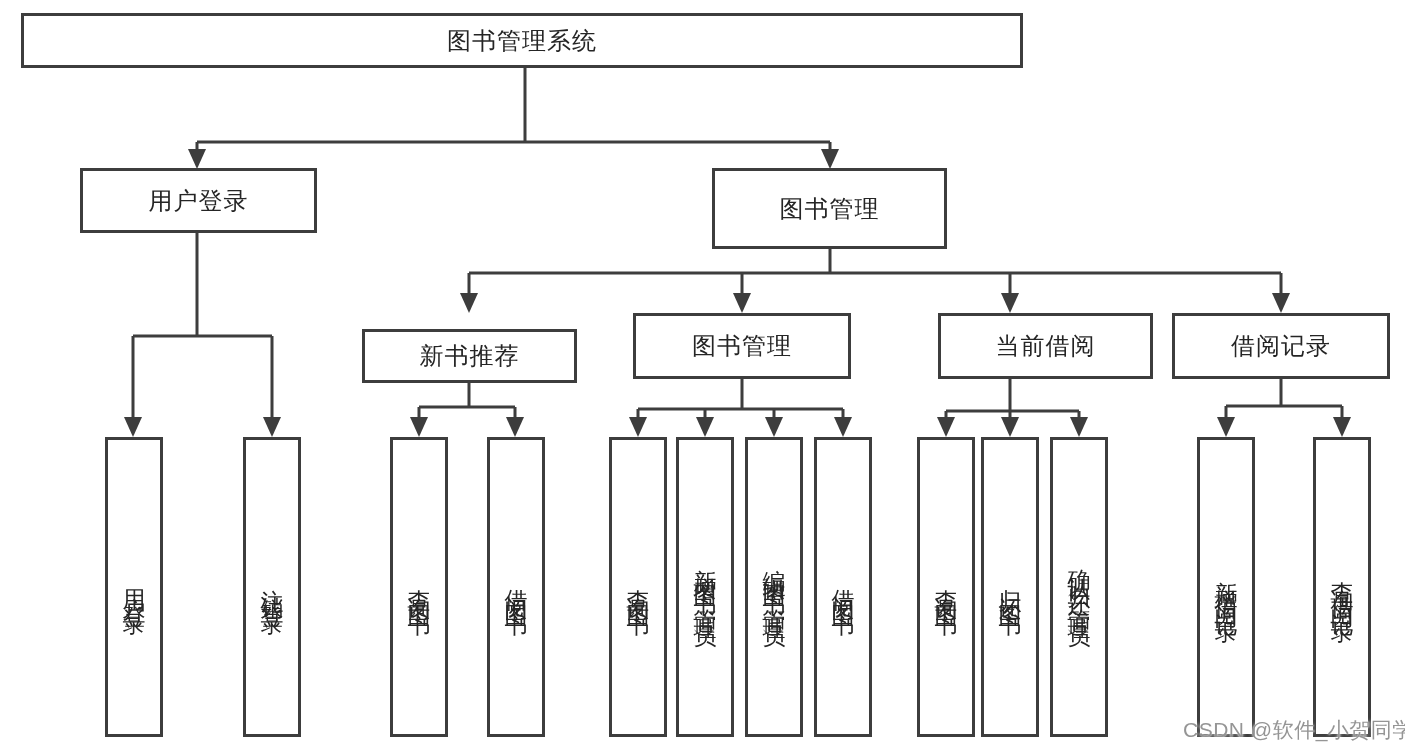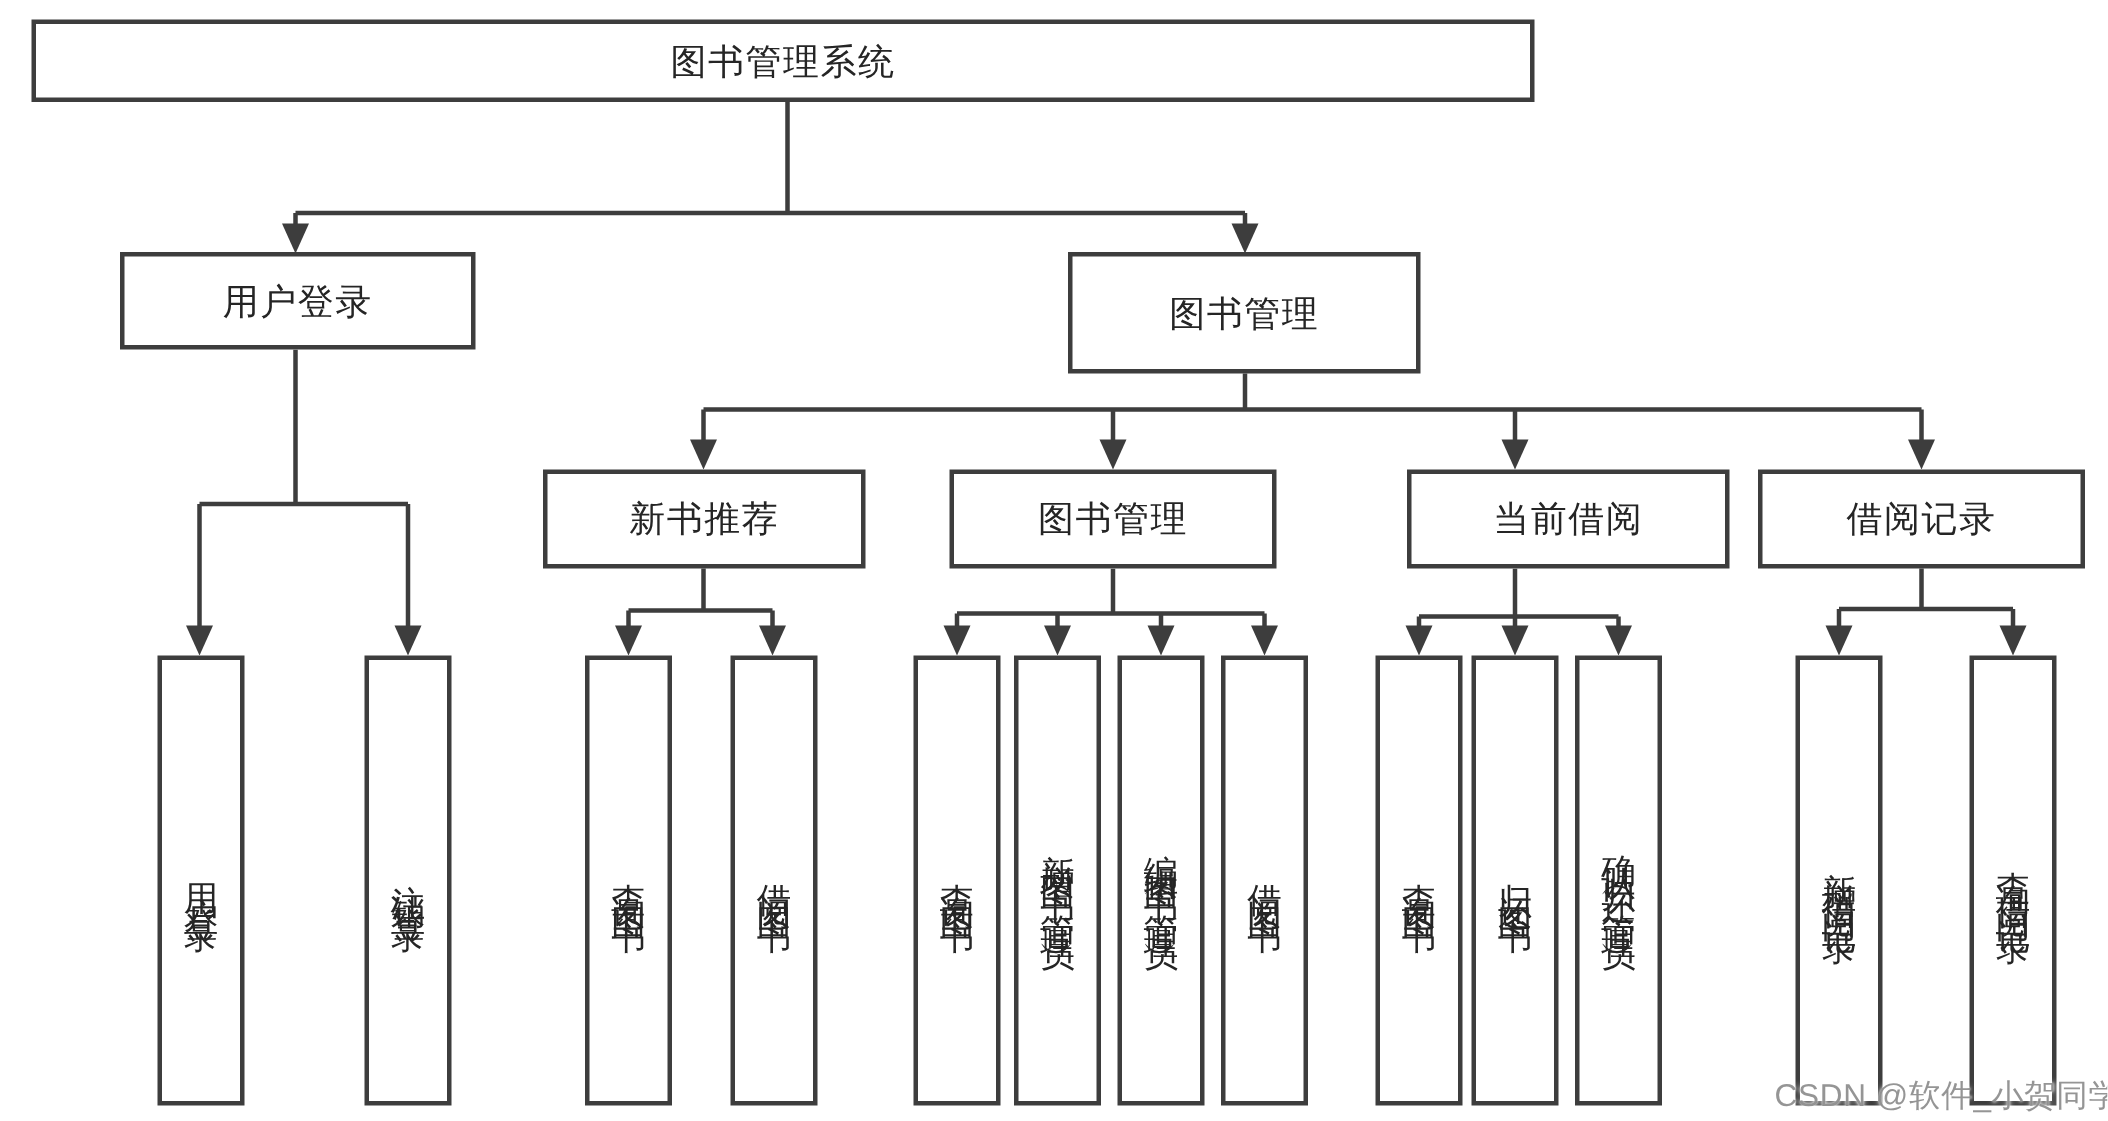--- a/index.html
+++ b/index.html
@@ -73,21 +73,21 @@
     <span>图书管理系统</span>
   </div>
 
   <div class="box h" style="left:80px;top:168px;width:237px;height:65px">
     <span>用户登录</span>
   </div>
   <div class="box h" style="left:712px;top:168px;width:235px;height:81px">
     <span>图书管理</span>
   </div>
 
-  <div class="box h" style="left:362px;top:313px;width:215px;height:66px">
+  <div class="box h" style="left:362px;top:329px;width:215px;height:54px">
     <span>新书推荐</span>
   </div>
   <div class="box h" style="left:633px;top:313px;width:218px;height:66px">
     <span>图书管理</span>
   </div>
   <div class="box h" style="left:938px;top:313px;width:215px;height:66px">
     <span>当前借阅</span>
   </div>
   <div class="box h" style="left:1172px;top:313px;width:218px;height:66px">
     <span>借阅记录</span>

